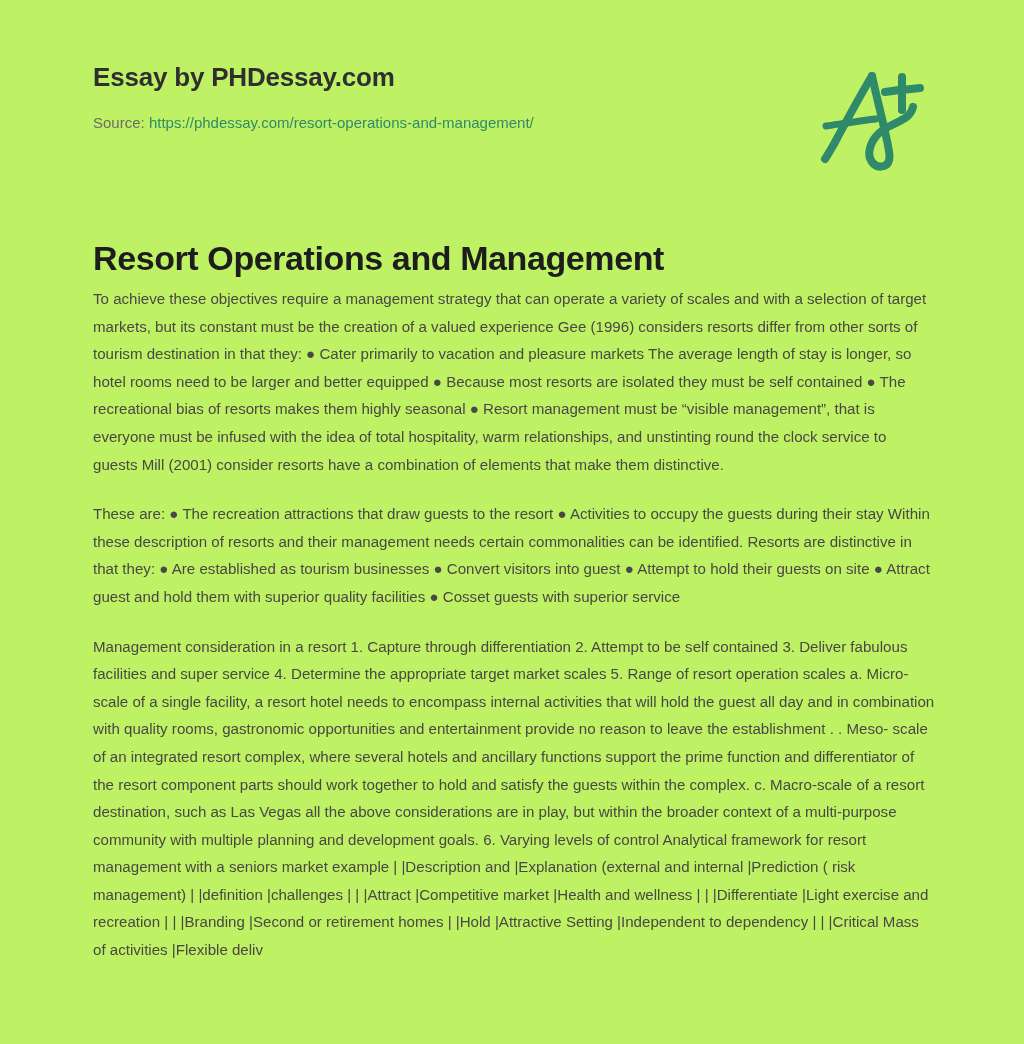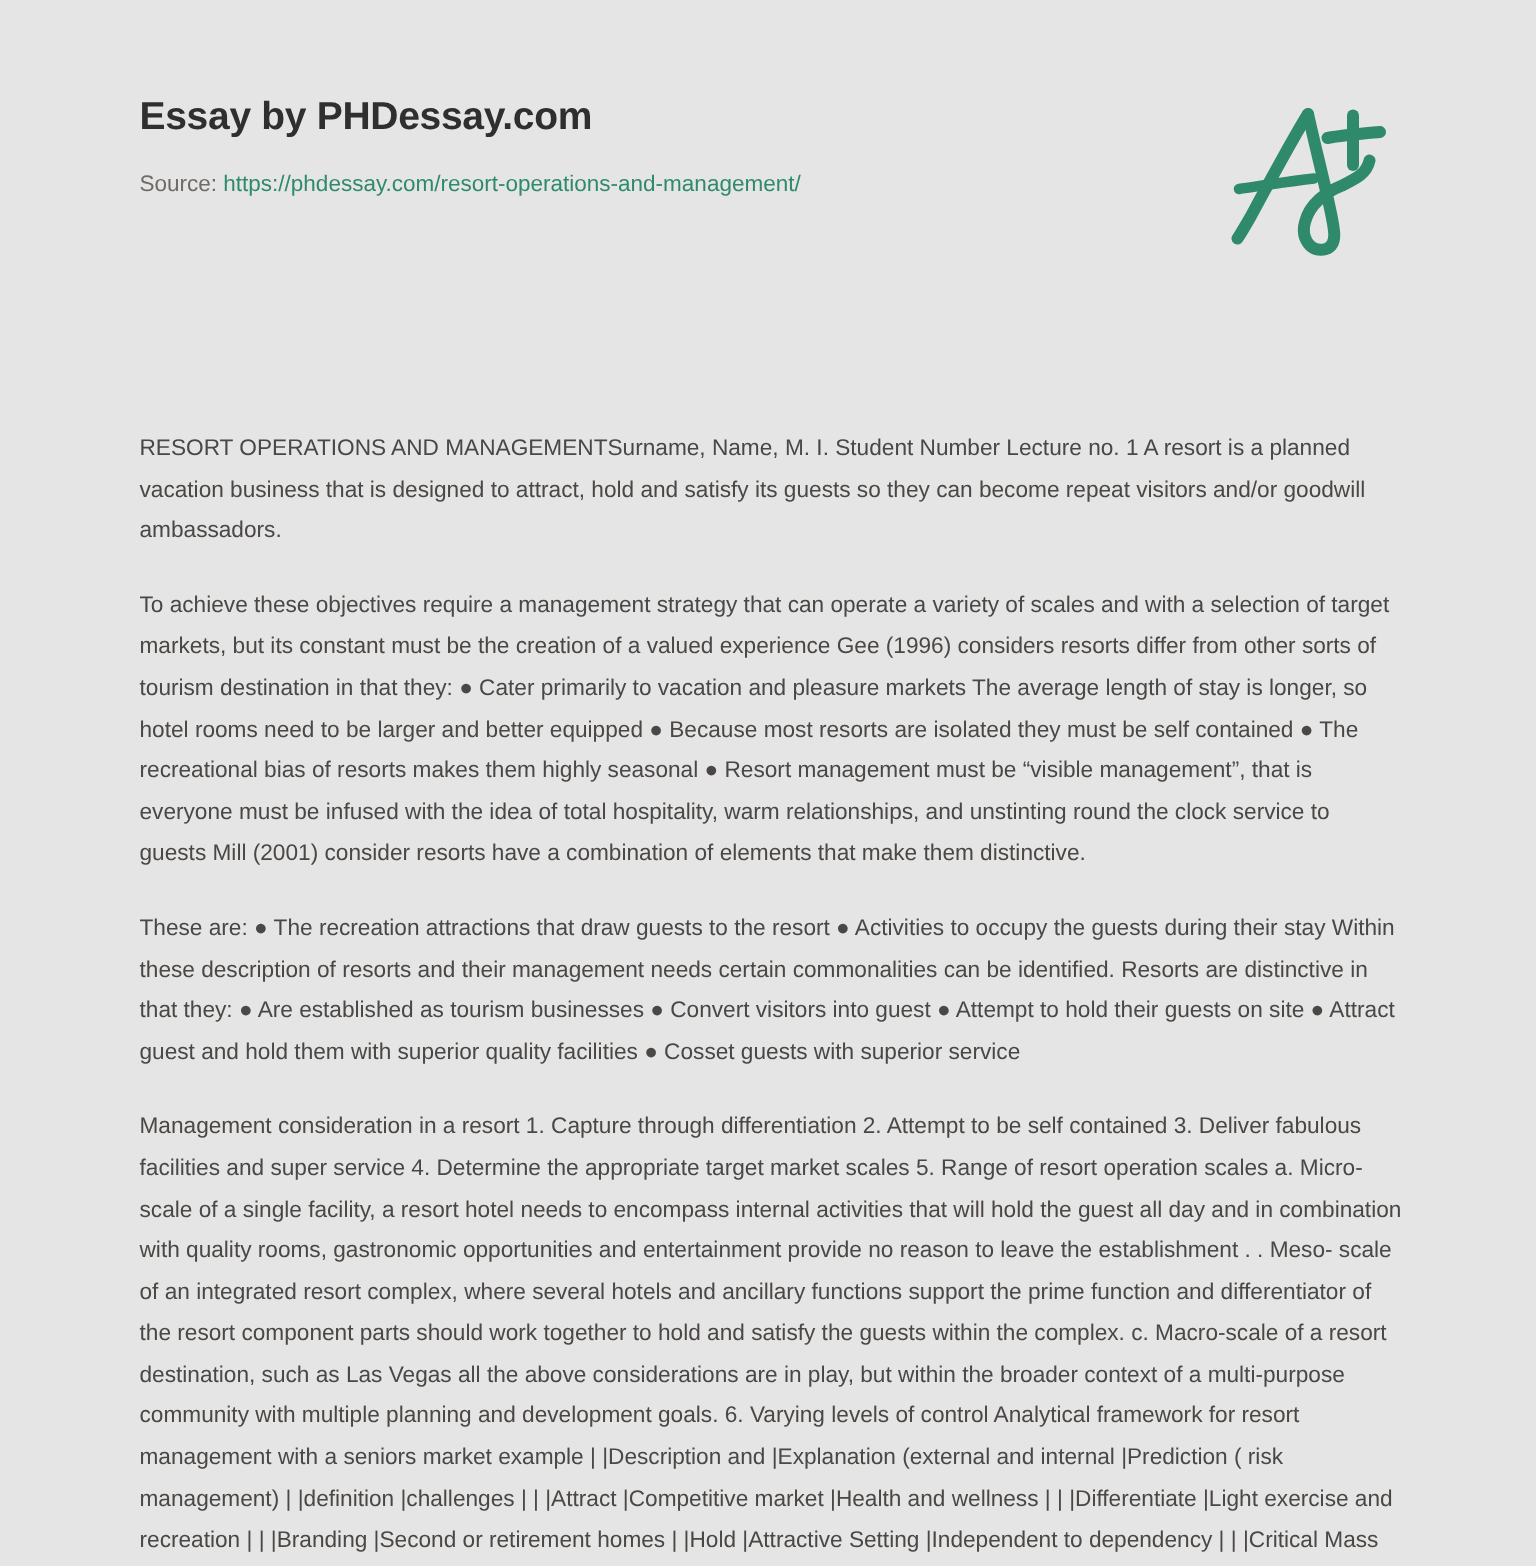--- a/index.html
+++ b/index.html
@@ -14,21 +14,21 @@
     overflow: hidden;
     position: relative;
   }
 
   .page {
     position: absolute;
     left: 0;
     top: 0;
     width: 1024px;
     height: 1044px;
-    background: #e5e5e5;
+    background: #bef264;
   }
 
   
   .header {
     position: absolute;
     left: 93px;
     top: 62px;
     width: 840px;
   }
 
@@ -133,21 +133,21 @@
 
         <path d="M16 64 C 30 62, 48 59, 66 57" stroke-width="7"></path>
 
         <path d="M92 15 C 92 26, 92 38, 92 48" stroke-width="8"></path>
 
         <path d="M75 30 C 86 28, 99 27, 110 26" stroke-width="8"></path>
       </g>
     </svg>
   </div>
 
+  <h1 class="doc-title">Resort Operations and Management</h1>
 
   <div class="body-content">
-    <p>RESORT OPERATIONS AND MANAGEMENTSurname, Name, M. I. Student Number Lecture no. 1 A resort is a planned vacation business that is designed to attract, hold and satisfy its guests so they can become repeat visitors and/or goodwill ambassadors.</p>
     <p>To achieve these objectives require a management strategy that can operate a variety of scales and with a selection of target markets, but its constant must be the creation of a valued experience Gee (1996) considers resorts differ from other sorts of tourism destination in that they: ● Cater primarily to vacation and pleasure markets The average length of stay is longer, so hotel rooms need to be larger and better equipped ● Because most resorts are isolated they must be self contained ● The recreational bias of resorts makes them highly seasonal ● Resort management must be “visible management”, that is everyone must be infused with the idea of total hospitality, warm relationships, and unstinting round the clock service to guests Mill (2001) consider resorts have a combination of elements that make them distinctive.</p>
     <p>These are: ● The recreation attractions that draw guests to the resort ● Activities to occupy the guests during their stay Within these description of resorts and their management needs certain commonalities can be identified. Resorts are distinctive in that they: ● Are established as tourism businesses ● Convert visitors into guest ● Attempt to hold their guests on site ● Attract guest and hold them with superior quality facilities ● Cosset guests with superior service</p>
     <p>Management consideration in a resort 1. Capture through differentiation 2. Attempt to be self contained 3. Deliver fabulous facilities and super service 4. Determine the appropriate target market scales 5. Range of resort operation scales a. Micro-scale of a single facility, a resort hotel needs to encompass internal activities that will hold the guest all day and in combination with quality rooms, gastronomic opportunities and entertainment provide no reason to leave the establishment . . Meso- scale of an integrated resort complex, where several hotels and ancillary functions support the prime function and differentiator of the resort component parts should work together to hold and satisfy the guests within the complex. c. Macro-scale of a resort destination, such as Las Vegas all the above considerations are in play, but within the broader context of a multi-purpose community with multiple planning and development goals. 6. Varying levels of control Analytical framework for resort management with a seniors market example | |Description and |Explanation (external and internal |Prediction ( risk management) | |definition |challenges | | |Attract |Competitive market |Health and wellness | | |Differentiate |Light exercise and recreation | | |Branding |Second or retirement homes | |Hold |Attractive Setting |Independent to dependency | | |Critical Mass of activities |Flexible deliv</p>
   </div>
 
 </div>
 
 </body></html>

